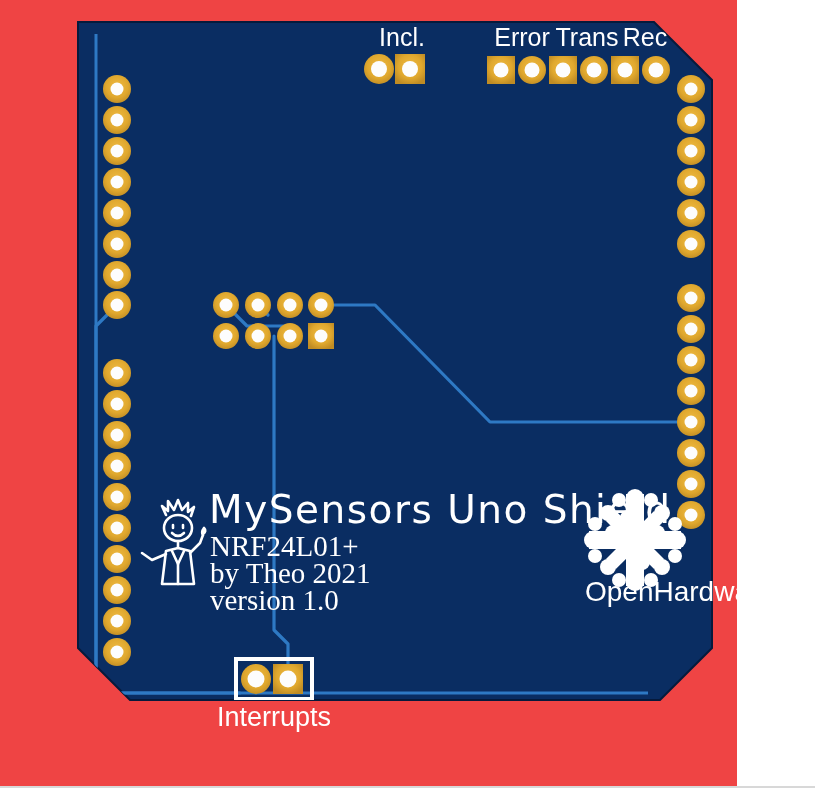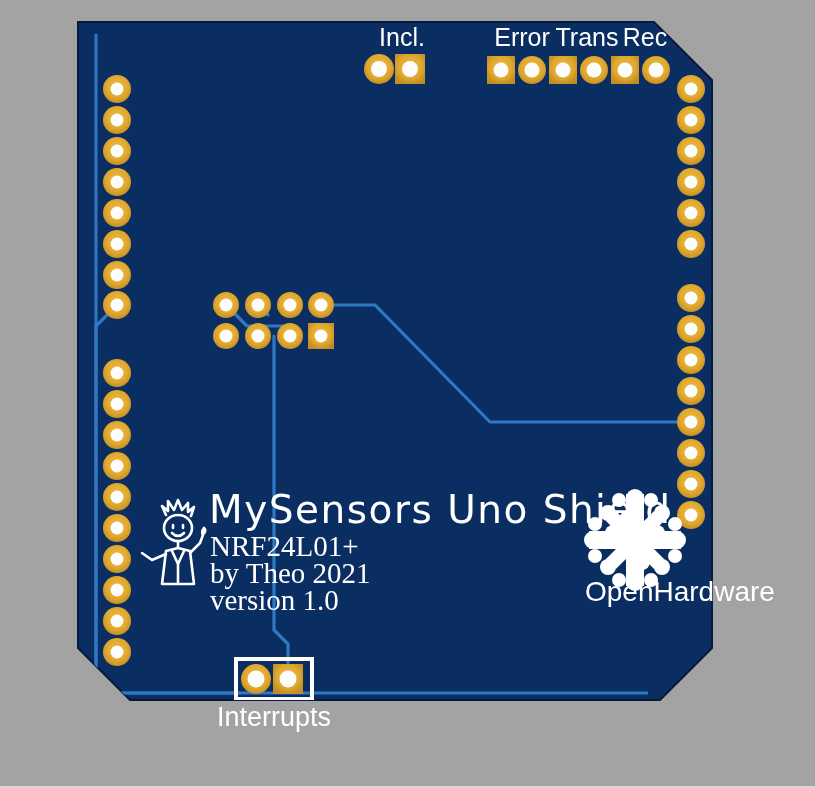--- a/index.html
+++ b/index.html
@@ -1,18 +1,18 @@
 <!DOCTYPE html>
 <html><head>
 <meta charset="utf-8">
 <title>MySensors Uno Shield PCB</title>
 <style>
   html,body{margin:0;padding:0;background:#ffffff;}
   body{width:815px;height:788px;font-family:"Liberation Sans",sans-serif;overflow:hidden;}
-  #stage{position:relative;width:815px;height:788px;background:#a3a3a3;}
+  #stage{position:relative;width:737px;height:788px;background:#ef4444;}
   #boardwrap{position:absolute;left:0;top:0;width:815px;height:788px;}
   svg{display:block;}
   .sep{position:absolute;left:0;bottom:0;width:815px;height:2px;background:#d8d8d8;}
 </style>
 </head>
 <body>
 
 <div id="stage">
   <div id="boardwrap">
     <svg width="815" height="788" viewBox="0 0 815 788">

